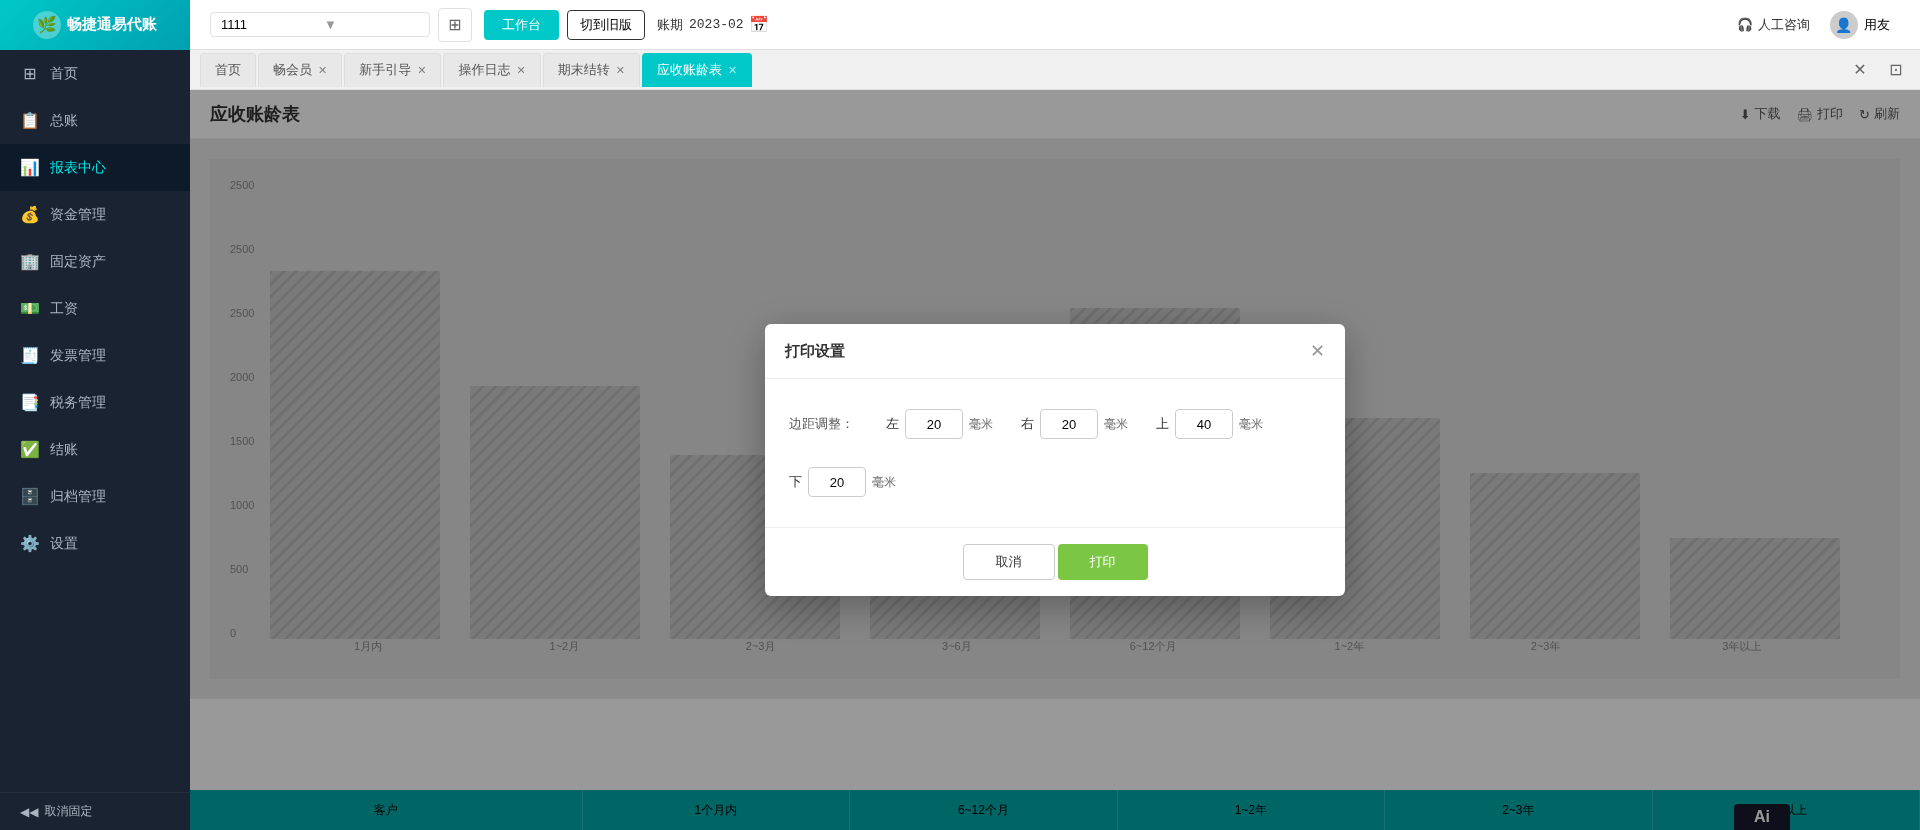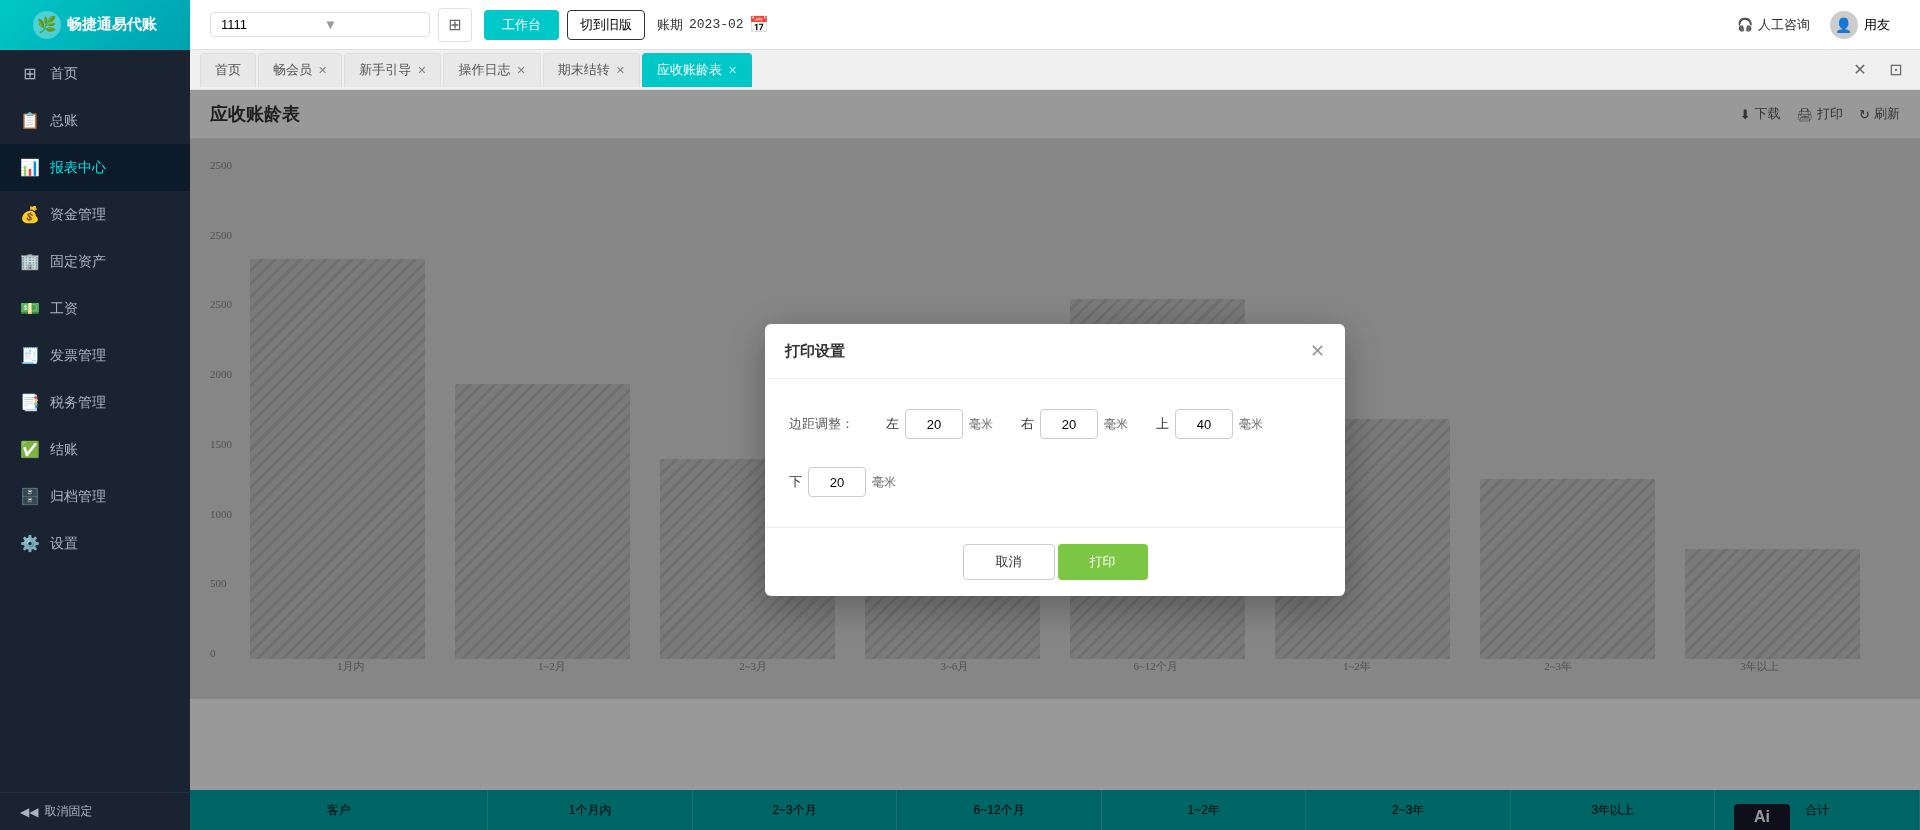--- a/index.html
+++ b/index.html
@@ -242,24 +242,24 @@
       display: flex;
       align-items: center;
       gap: 4px;
       color: #555;
       cursor: pointer;
       font-size: 13px;
     }
 
     
     .chart-area {
+      padding: 20px;
       background: #e8e8e8;
       height: calc(100% - 180px);
       position: relative;
-      font-family: Liberation Serif, serif;
     }
     .chart-bg {
       background: #e0e0e0;
       height: 100%;
       position: relative;
       overflow: hidden;
     }
     .chart-bars {
       display: flex;
       align-items: flex-end;
@@ -589,26 +589,24 @@
               <span>1~2年</span>
               <span>2~3年</span>
               <span>3年以上</span>
             </div>
           </div>
         </div>
 
         <div class="bottom-table">
           <div class="bottom-table-cell">客户</div>
           <div class="bottom-table-cell">1个月内</div>
-          <div class="bottom-table-cell">2~3个月</div>
           <div class="bottom-table-cell">6~12个月</div>
           <div class="bottom-table-cell">1~2年</div>
           <div class="bottom-table-cell">2~3年</div>
           <div class="bottom-table-cell">3年以上</div>
-          <div class="bottom-table-cell">合计</div>
         </div>
 
         <div class="modal-overlay">
           <div class="modal">
             <div class="modal-header">
               <span class="modal-title">打印设置</span>
               <span class="modal-close">✕</span>
             </div>
             <div class="modal-body">
               <div class="margin-row">

